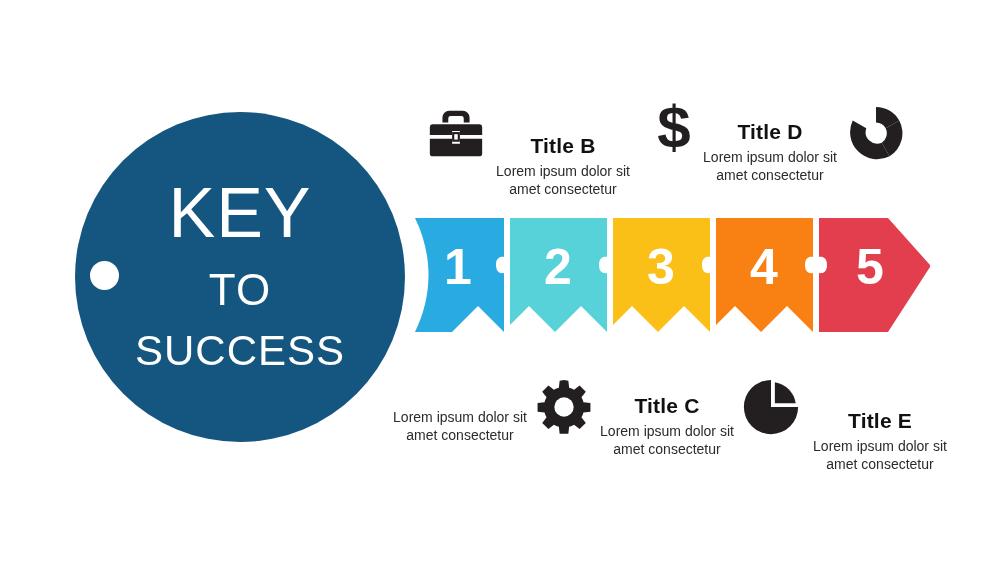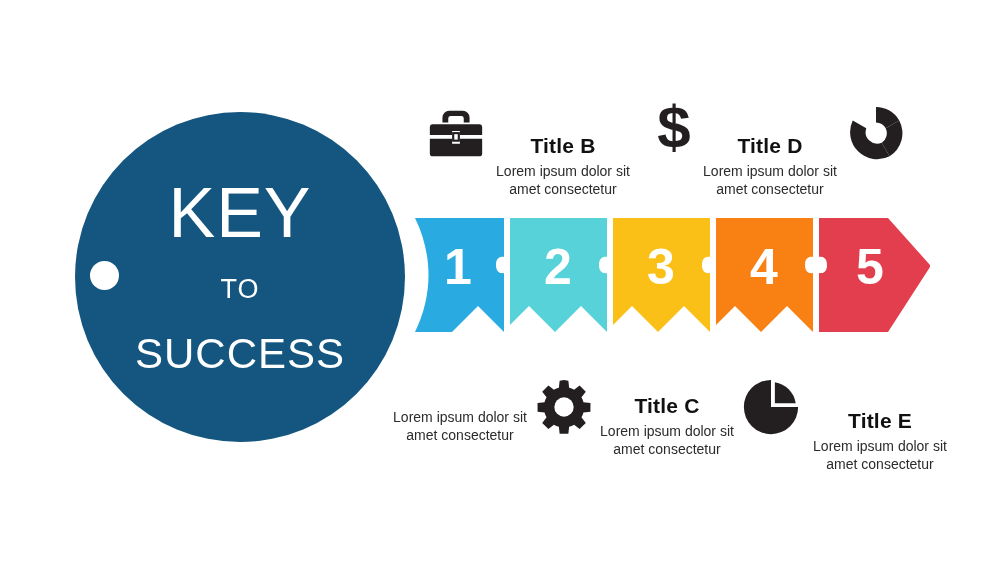--- a/index.html
+++ b/index.html
@@ -47,30 +47,30 @@
     font-family: "Liberation Sans", sans-serif;
     font-weight: normal;
     line-height: 1;
   }
   .key-line1 {
     font-size: 70px;
     letter-spacing: 1px;
     display: block;
   }
   .key-line2 {
-    font-size: 27px;
+    font-size: 44px;
     letter-spacing: 1px;
     display: block;
-    margin-top: 28px;
+    margin-top: 20px;
   }
   .key-line3 {
     font-size: 42px;
     letter-spacing: 1px;
     display: block;
-    margin-top: 30px;
+    margin-top: 18px;
   }
 
   
   .banner-strip {
     position: absolute;
     left: 400px;
     top: 205px;
     width: 540px;
     height: 140px;
   }
@@ -187,21 +187,21 @@
     <p class="txt-title">Title B</p>
     <p class="txt-desc">Lorem ipsum dolor sit amet consectetur</p>
   </div>
 
   <div class="icon-box" style="left:643px; top:100px;">
     <svg viewBox="0 0 64 64" xmlns="http://www.w3.org/2000/svg">
       <text x="32" y="50" font-family="Liberation Sans, sans-serif" font-size="62" font-weight="bold" fill="#231f20" text-anchor="middle">$</text>
     </svg>
   </div>
 
-  <div class="txt-block" style="left:690px; top:90px;">
+  <div class="txt-block" style="left:690px; top:76px;">
     <p class="txt-title">Title D</p>
     <p class="txt-desc">Lorem ipsum dolor sit amet consectetur</p>
   </div>
 
   <div class="icon-box" style="left:845px; top:103px;">
     <svg viewBox="0 0 64 64" xmlns="http://www.w3.org/2000/svg">
       <g fill="#231f20">
         <path d="M32,4 A28,28 0 0 1 56,18 L42,26 A12,12 0 0 0 32,20 Z"></path>
         <path d="M56,18 A28,28 0 0 1 46,55 L38,41 A12,12 0 0 0 42,26 Z"></path>
         <path d="M46,55 A28,28 0 0 1 8,18 L22,26 A12,12 0 0 0 38,41 Z"></path>

